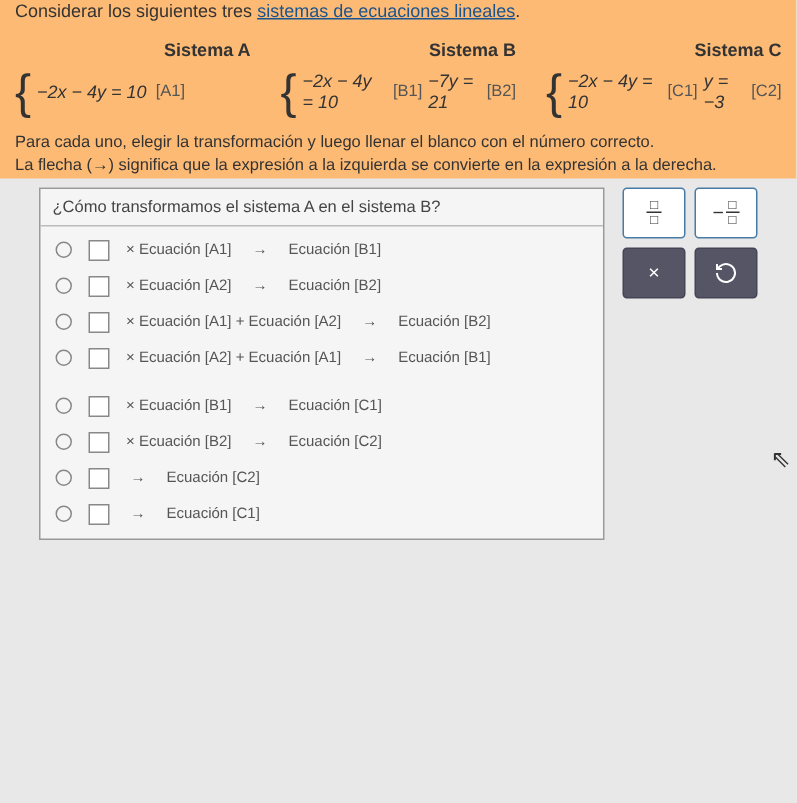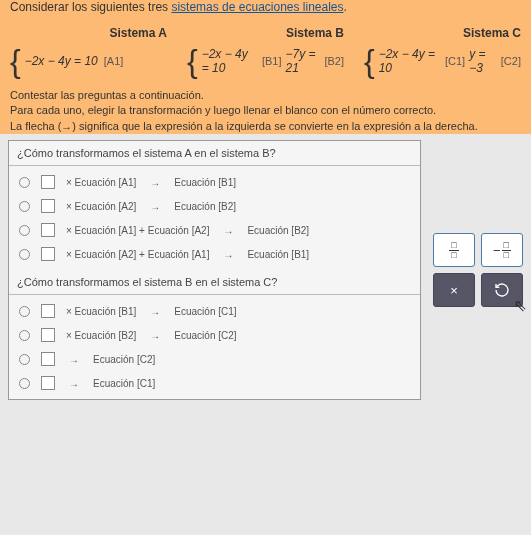--- a/index.html
+++ b/index.html
@@ -9,21 +9,21 @@
 .systems{display:flex;gap:20px;margin-bottom:12px}
 .sys{flex:1}
 .sys-title{font-weight:bold;font-size:12px;margin-bottom:6px;text-align:right}
 .eqs{display:flex;align-items:center;gap:4px}
 .brace{font-size:32px;font-weight:100;line-height:30px}
 .eq-stack{display:flex;flex-direction:row;gap:4px;font-size:12px}
 .eq-row{display:flex;align-items:center;gap:6px}
 .eq{font-style:italic}
 .tag{font-size:11px;color:#555}
 .instr{font-size:11px;line-height:1.4;margin-top:6px}
-.panel-area{padding:6px 8px;display:flex;gap:12px;align-items:center}
+.panel-area{padding:6px 26px;display:flex;gap:12px;align-items:flex-start}
 .panel{border:1px solid #999;background:#f5f5f5;flex:1}
 .q{border-bottom:1px solid #bbb;padding:6px 8px;font-size:11px;color:#444}
 .opts{padding:4px 0}
 .opt{display:flex;align-items:center;gap:11px;padding:5px 10px;font-size:10px;color:#555}
 .radio{width:11px;height:11px;border:1px solid #888;border-radius:50%;flex-shrink:0}
 .box{width:14px;height:14px;border:1px solid #888;background:#fff;flex-shrink:0}
 .arr{margin:0 3px}
 .tools{display:flex;flex-direction:column;gap:6px}
 .trow{display:flex;gap:6px}
 .tbtn{width:42px;height:34px;background:#fff;border:1px solid #4a7ba6;border-radius:3px;display:flex;align-items:center;justify-content:center;font-size:13px;color:#333}
@@ -85,21 +85,20 @@
           <div class="eq-row">
               <span class="eq">y = −3</span>
               <span class="tag">[C2]</span>
             </div>
         </div>
       </div>
     </div>
   </div>
 
   <div class="instr">
-    <div>Contestar las preguntas a continuación.</div>
     <div>Para cada uno, elegir la transformación y luego llenar el blanco con el número correcto.</div>
     <div>La flecha (→) significa que la expresión a la izquierda se convierte en la expresión a la derecha.</div>
   </div>
 </div>
 
 <div class="panel-area">
   <div class="panel">
     <div class="q">¿Cómo transformamos el sistema A en el sistema B?</div>
     <div class="opts">
       <div class="opt">
@@ -124,21 +123,20 @@
           <span>Ecuación [B2]</span>
         </div>
       <div class="opt">
           <span class="radio"></span>
           <span class="box"></span>
           <span>× Ecuación [A2] + Ecuación [A1]</span>
           <span class="arr">→</span>
           <span>Ecuación [B1]</span>
         </div>
     </div>
-    <div class="q">¿Cómo transformamos el sistema B en el sistema C?</div>
     <div class="opts">
       <div class="opt">
           <span class="radio"></span>
           <span class="box"></span>
           <span>× Ecuación [B1]</span>
           <span class="arr">→</span>
           <span>Ecuación [C1]</span>
         </div>
       <div class="opt">
           <span class="radio"></span>

